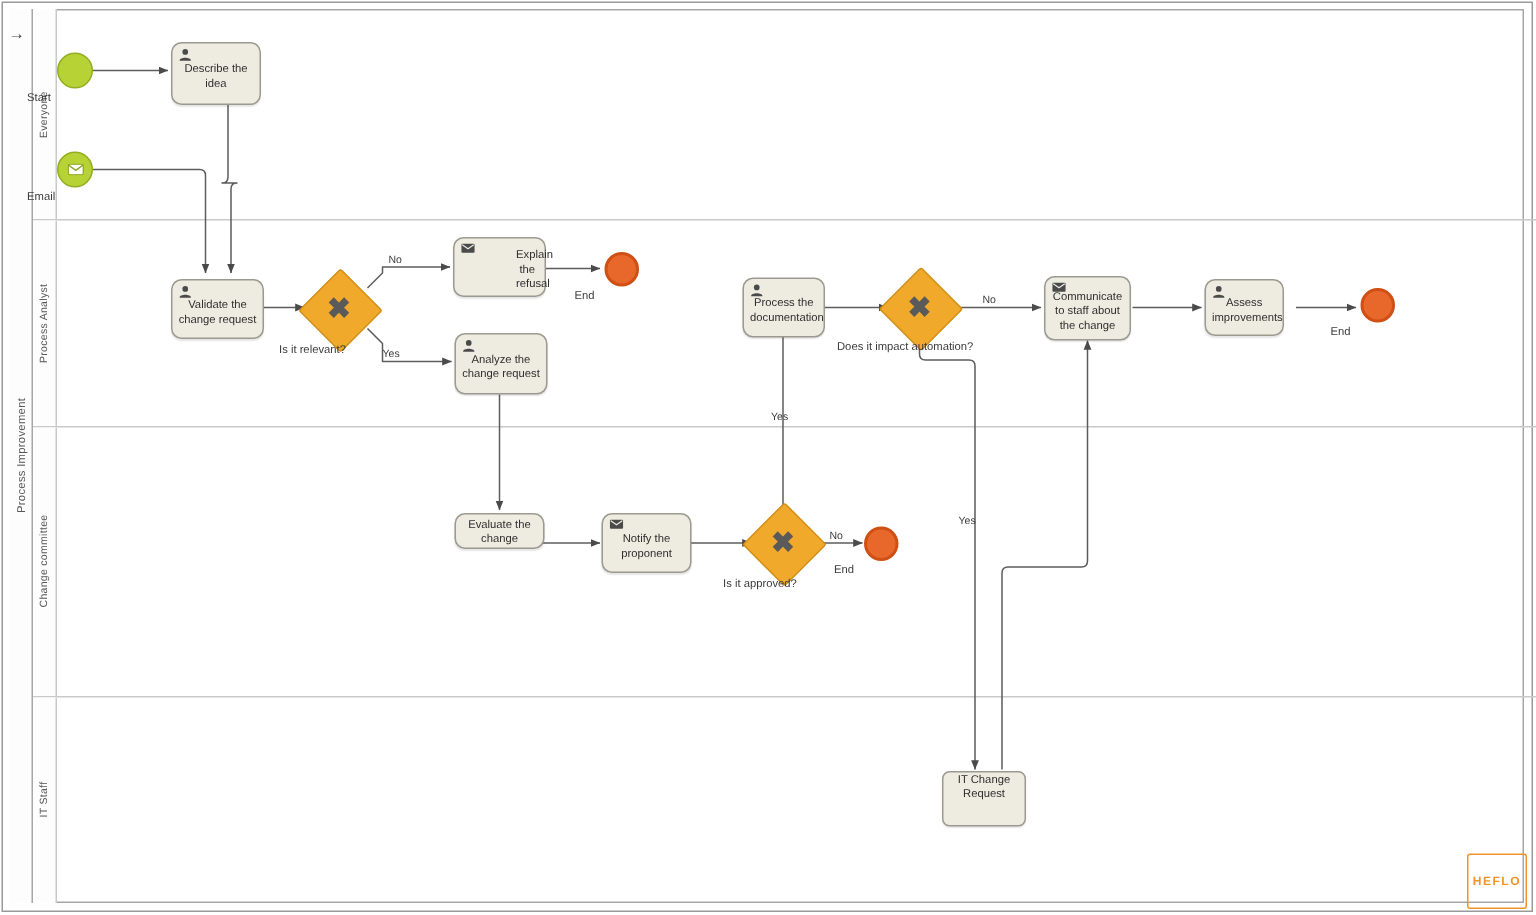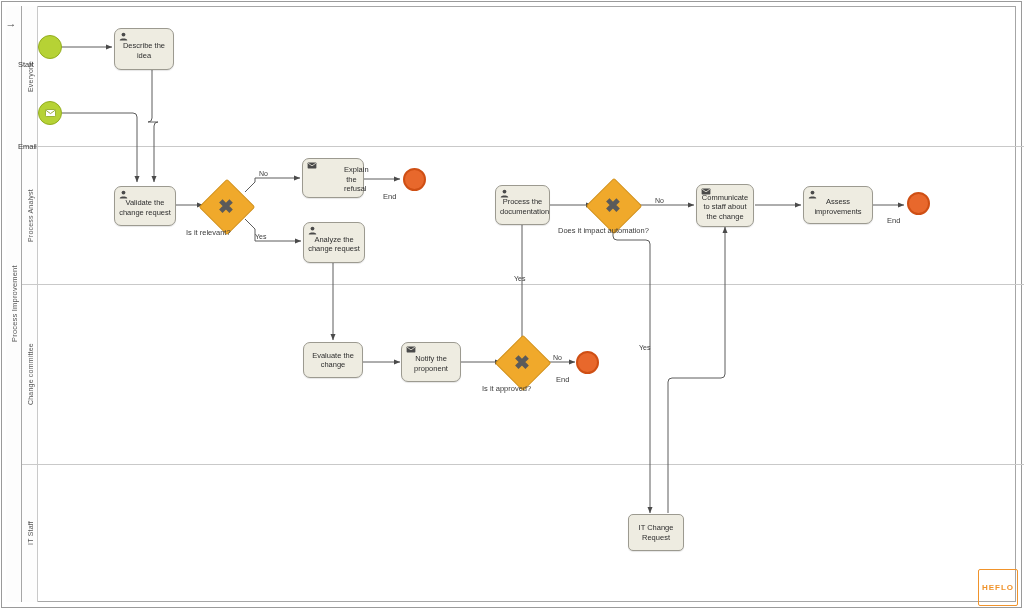--- a/index.html
+++ b/index.html
@@ -73,21 +73,21 @@
     box-shadow:0 1px 1px rgba(0,0,0,.10);
   }
   .task .tlabel{display:block;width:100%;}
   .task-icon{
     position:absolute;left:4px;top:3px;width:9px;height:9px;
     color:#4a4a4a;
   }
   .task-icon svg{display:block;}
   .dataobj{
     background:#eeece1;border:1px solid #9c9a90;border-radius:5px;
-    display:flex;align-items:center;justify-content:center;text-align:center;
+    display:flex;justify-content:center;text-align:center;
     font-size:7.5px;color:#2e2e2e;line-height:1.25;
     box-shadow:0 1px 1px rgba(0,0,0,.10);
   }
   .event{
     border-radius:50%;
     box-sizing:border-box;
   }
   .event.start{background:#b6d235;border:1px solid #93ad1f;}
   .event.end{background:#e8682c;border:2px solid #cf4f14;}
   .event .evicon{
@@ -201,21 +201,21 @@
   <div class="nlabel" style="left:18px;top:60px;width:64px;">Start</div>
 
   <div class="node event start" style="left:38px;top:101px;width:24px;height:24px;">
     <span class="evicon">
       <svg width="11" height="8" viewBox="0 0 11 8">
           <rect x="0.5" y="0.5" width="10" height="7" rx="1" fill="#ffffff" stroke="#8aa31c" stroke-width="0.8"></rect>
           <path d="M0.8,1.2 L5.5,4.6 L10.2,1.2" fill="none" stroke="#8aa31c" stroke-width="0.9"></path>
         </svg>
     </span>
   </div>
-  <div class="nlabel" style="left:18px;top:126px;width:64px;margin-top:16px;">Email</div>
+  <div class="nlabel" style="left:18px;top:126px;width:64px;">Email</div>
 
   <div class="node task" style="left:114px;top:28px;width:60px;height:42px;">
     <span class="task-icon">
       <svg width="9" height="9" viewBox="0 0 10 10">
           <circle cx="5" cy="2.9" r="2.1" fill="#4a4a4a"></circle>
           <path d="M0.8,9.4 C0.8,6.6 9.2,6.6 9.2,9.4 Z" fill="#4a4a4a"></path>
         </svg>
     </span>
     <span class="tlabel">Describe the idea</span>
   </div>
@@ -252,21 +252,21 @@
   <div class="node task" style="left:303px;top:222px;width:62px;height:41px;">
     <span class="task-icon">
       <svg width="9" height="9" viewBox="0 0 10 10">
           <circle cx="5" cy="2.9" r="2.1" fill="#4a4a4a"></circle>
           <path d="M0.8,9.4 C0.8,6.6 9.2,6.6 9.2,9.4 Z" fill="#4a4a4a"></path>
         </svg>
     </span>
     <span class="tlabel">Analyze the change request</span>
   </div>
 
-  <div class="node task" style="left:303px;top:342px;width:60px;height:36px;padding-top:3px;">
+  <div class="node task" style="left:303px;top:342px;width:60px;height:24px;padding-top:3px;">
     <span class="tlabel">Evaluate the change</span>
   </div>
 
   <div class="node task" style="left:401px;top:342px;width:60px;height:40px;">
     <span class="task-icon">
       <svg width="10" height="7" viewBox="0 0 11 8">
           <rect x="0.5" y="0.5" width="10" height="7" rx="0.8" fill="#4a4a4a"></rect>
           <path d="M1.1,1.4 L5.5,4.4 L9.9,1.4" fill="none" stroke="#eeece1" stroke-width="0.9"></path>
         </svg>
     </span>
@@ -301,21 +301,21 @@
   <div class="node task" style="left:696px;top:184px;width:58px;height:43px;">
     <span class="task-icon">
       <svg width="10" height="7" viewBox="0 0 11 8">
           <rect x="0.5" y="0.5" width="10" height="7" rx="0.8" fill="#4a4a4a"></rect>
           <path d="M1.1,1.4 L5.5,4.4 L9.9,1.4" fill="none" stroke="#eeece1" stroke-width="0.9"></path>
         </svg>
     </span>
     <span class="tlabel">Communicate to staff about the change</span>
   </div>
 
-  <div class="node task" style="left:803px;top:186px;width:70px;height:38px;">
+  <div class="node task" style="left:803px;top:186px;width:53px;height:38px;">
     <span class="task-icon">
       <svg width="9" height="9" viewBox="0 0 10 10">
           <circle cx="5" cy="2.9" r="2.1" fill="#4a4a4a"></circle>
           <path d="M0.8,9.4 C0.8,6.6 9.2,6.6 9.2,9.4 Z" fill="#4a4a4a"></path>
         </svg>
     </span>
     <span class="tlabel">Assess improvements</span>
   </div>
 
   <div class="node event end" style="left:907px;top:192px;width:23px;height:23px;"></div>

